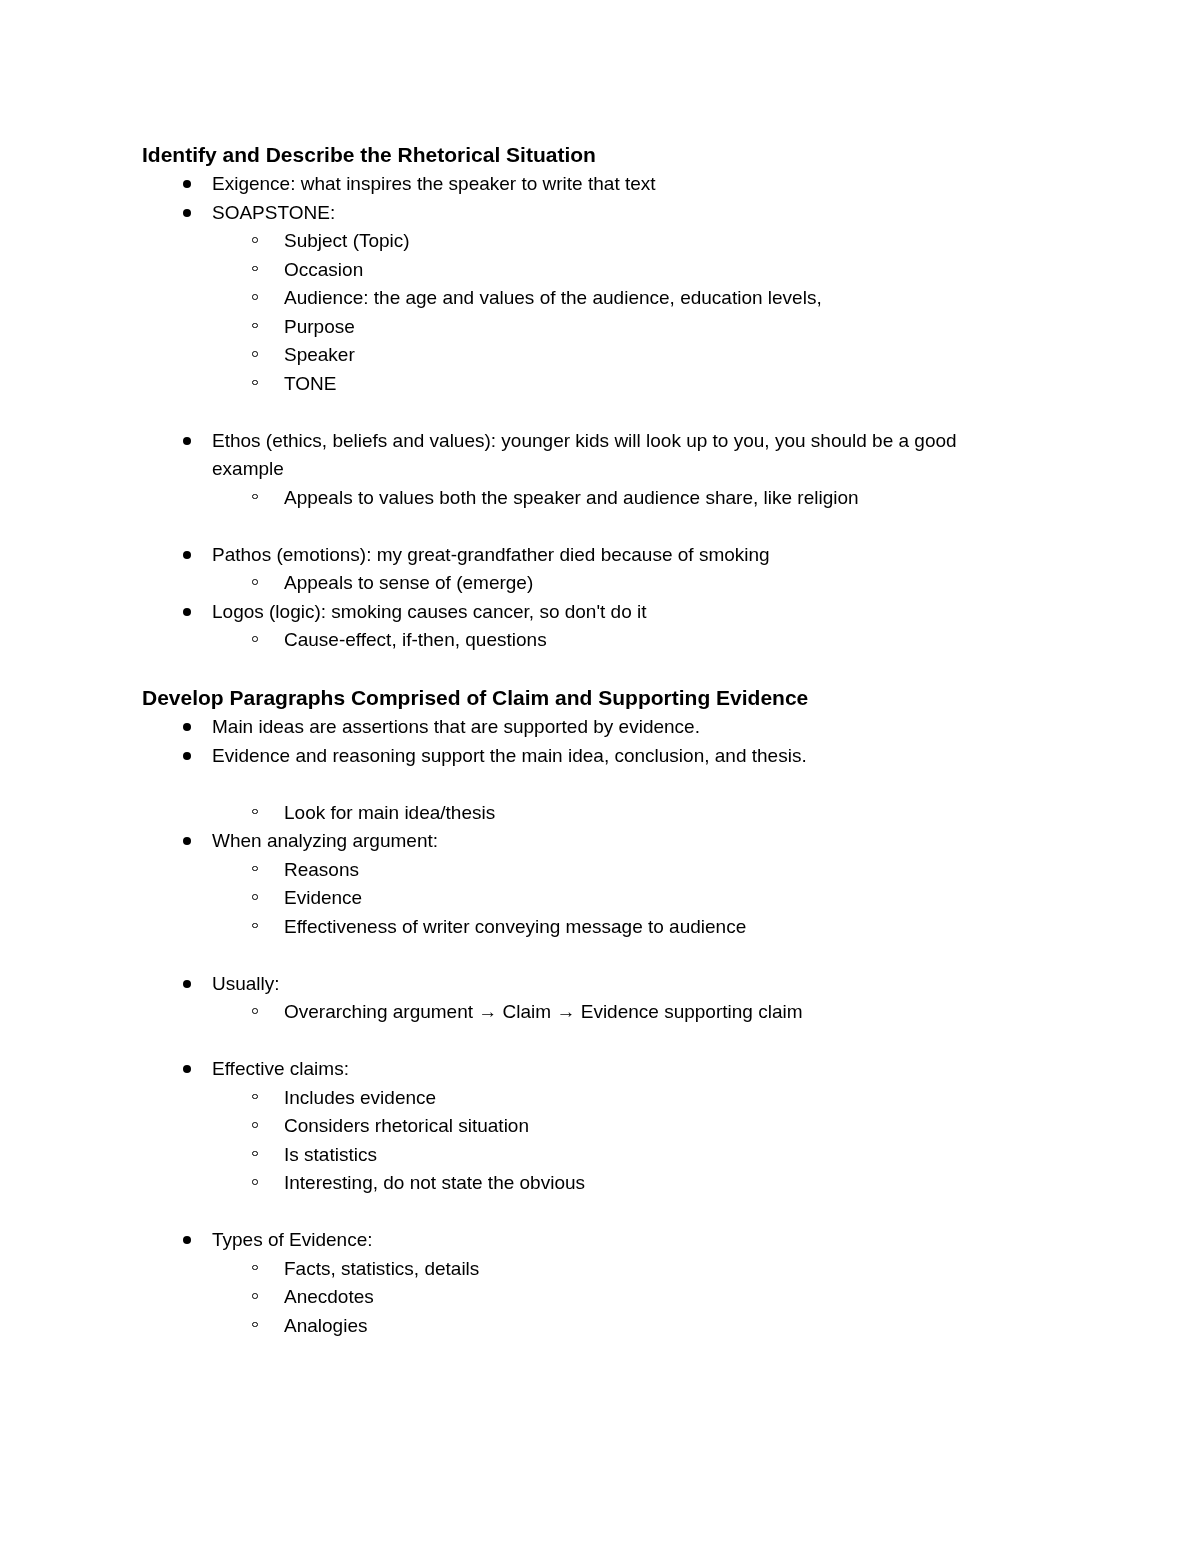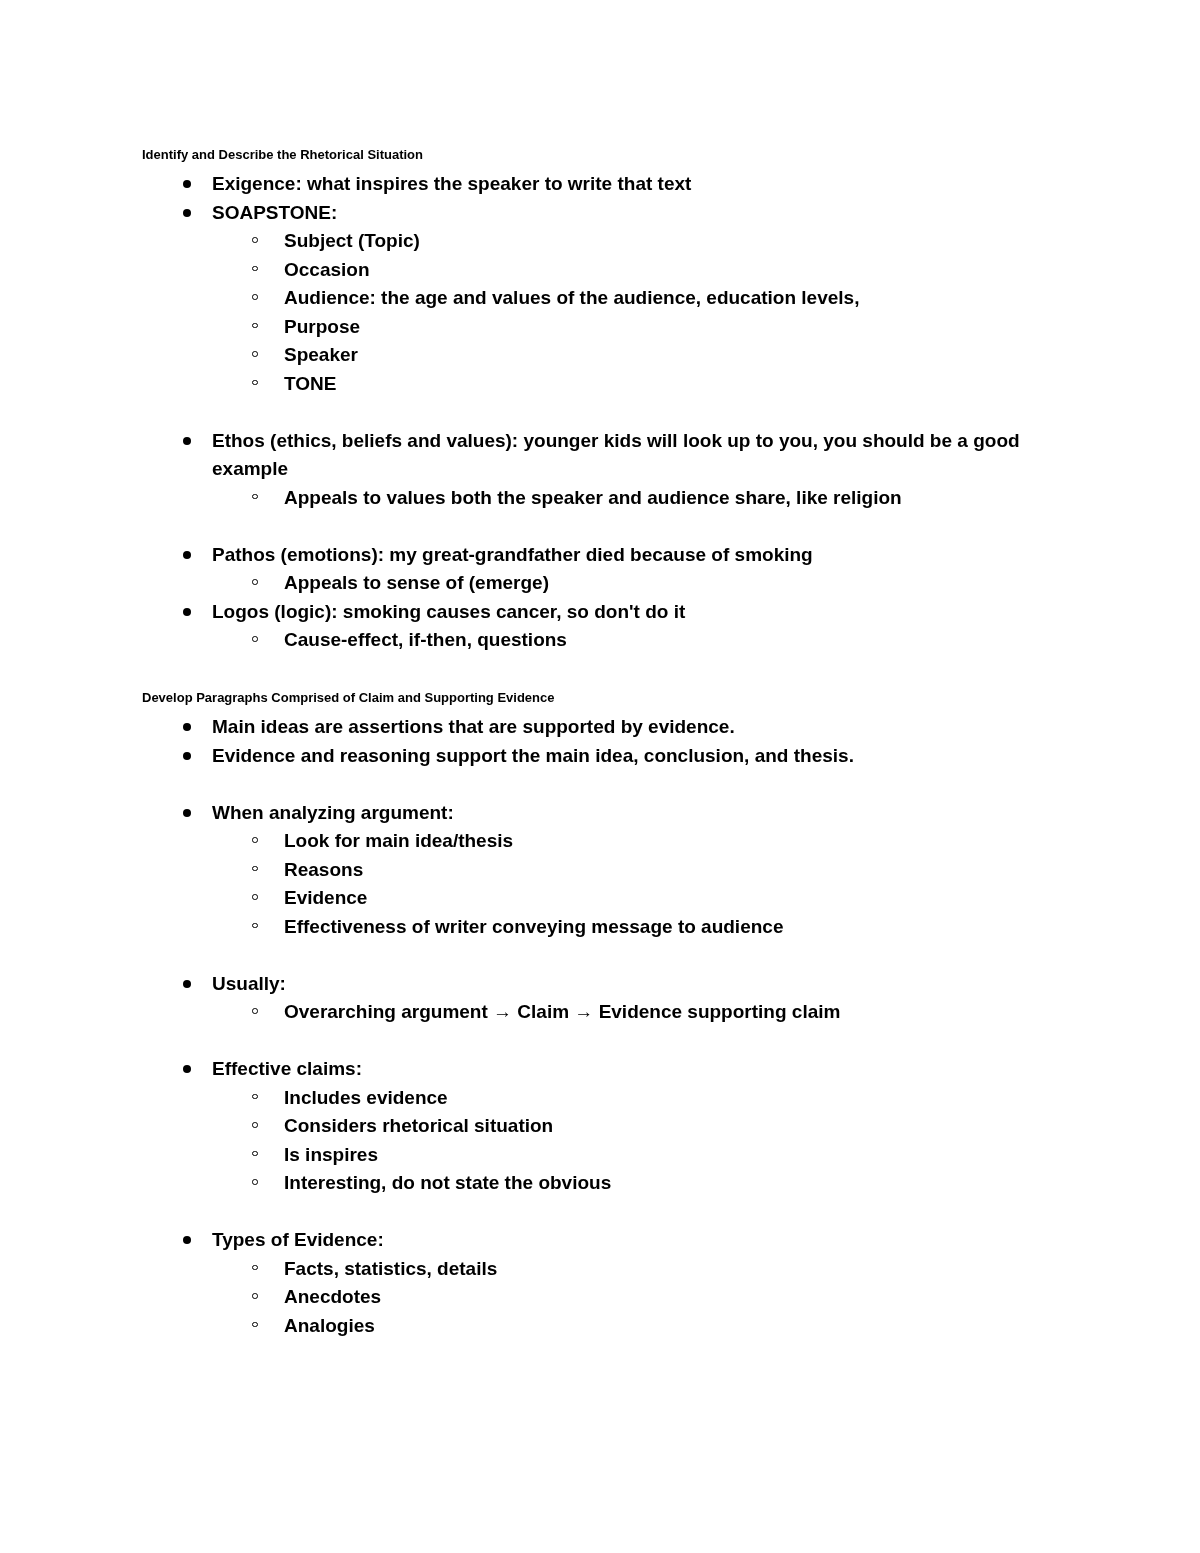--- a/index.html
+++ b/index.html
@@ -16,24 +16,24 @@
     overflow: hidden;
   }
   .doc-body {
     position: absolute;
     top: 140px;
     left: 142px;
     width: 940px;
     font-size: 19px;
     line-height: 28.5px;
   }
-  .row { display: flex; align-items: flex-start; font-weight: bold; }
+  .row { display: flex; align-items: flex-start; }
   .row.heading {
     font-weight: bold;
-    font-size: 13px;
+    font-size: 21px;
     line-height: 30px;
   }
   .row.blank { height: 28.5px; }
   .marker {
     flex: 0 0 auto;
     display: flex;
     justify-content: flex-start;
   }
   .b1 > .marker { margin-left: 41px; width: 29px; }
   .b2 > .marker { margin-left: 110px; width: 32px; }
@@ -163,36 +163,36 @@
         </span>
         <span class="text">Main ideas are assertions that are supported by evidence.</span>
       </div>
       <div class="row b1">
         <span class="marker">
           <span class="dot"></span>
         </span>
         <span class="text">Evidence and reasoning support the main idea, conclusion, and thesis.</span>
       </div>
       <div class="row blank"></div>
+      <div class="row b2">
+        <span class="marker">
+          <span class="circle"></span>
+        </span>
+        <span class="text">Look for main idea/thesis</span>
+      </div>
       <div class="row b1">
         <span class="marker">
           <span class="dot"></span>
         </span>
         <span class="text">When analyzing argument:</span>
       </div>
       <div class="row b2">
         <span class="marker">
           <span class="circle"></span>
         </span>
-        <span class="text">Look for main idea/thesis</span>
-      </div>
-      <div class="row b2">
-        <span class="marker">
-          <span class="circle"></span>
-        </span>
         <span class="text">Reasons</span>
       </div>
       <div class="row b2">
         <span class="marker">
           <span class="circle"></span>
         </span>
         <span class="text">Evidence</span>
       </div>
       <div class="row b2">
         <span class="marker">
@@ -229,21 +229,21 @@
       <div class="row b2">
         <span class="marker">
           <span class="circle"></span>
         </span>
         <span class="text">Considers rhetorical situation</span>
       </div>
       <div class="row b2">
         <span class="marker">
           <span class="circle"></span>
         </span>
-        <span class="text">Is inspires</span>
+        <span class="text">Is statistics</span>
       </div>
       <div class="row b2">
         <span class="marker">
           <span class="circle"></span>
         </span>
         <span class="text">Interesting, do not state the obvious</span>
       </div>
       <div class="row blank"></div>
       <div class="row b1">
         <span class="marker">

